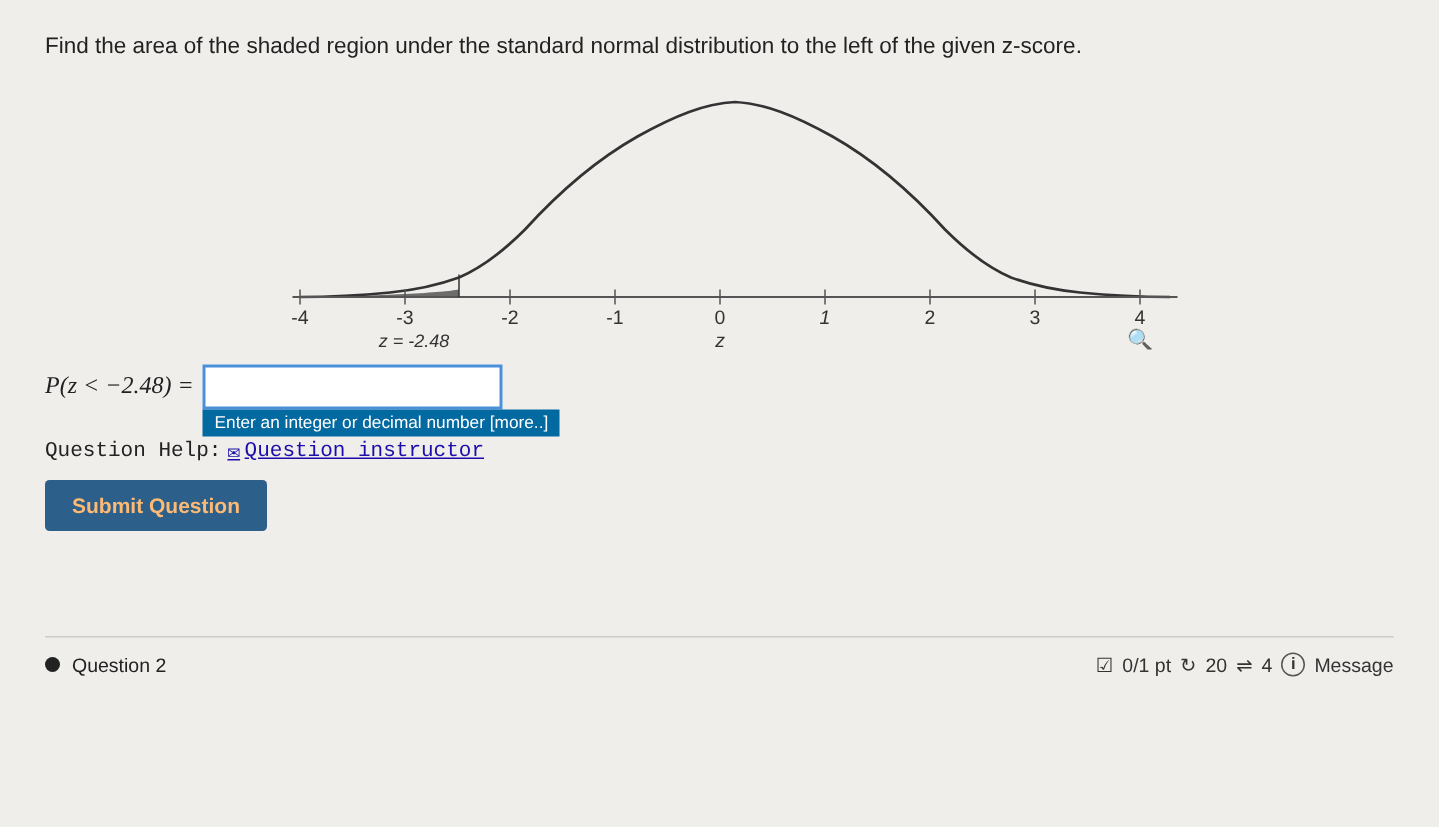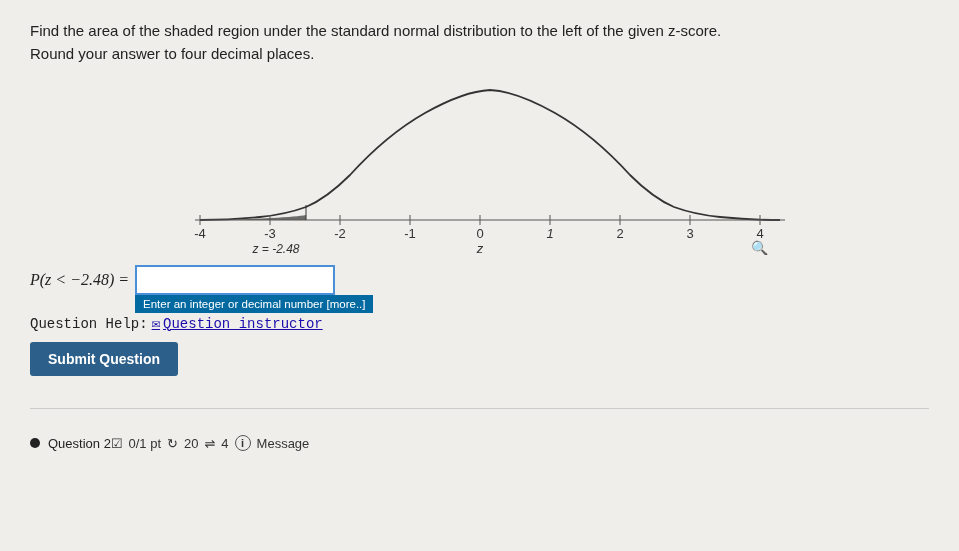--- a/index.html
+++ b/index.html
@@ -86,38 +86,38 @@
     .help-link {
       color: #1a0dab;
       text-decoration: underline;
       cursor: pointer;
       display: flex;
       align-items: center;
       gap: 3px;
     }
     .submit-btn {
       background: #2c5f8a;
-      color: #ffffff;
+      color: #fdba74;
       border: none;
       padding: 9px 18px;
       font-size: 14px;
       font-family: Arial, sans-serif;
       font-weight: bold;
       cursor: pointer;
       border-radius: 3px;
       margin-top: 10px;
       width: fit-content;
     }
     .bottom-bar {
       margin-top: auto;
       border-top: 1px solid #ccc;
-      padding-top: 26px;
-      display: flex;
-      align-items: center;
-      justify-content: flex-start;
+      padding-top: 10px;
+      display: flex;
+      align-items: center;
+      justify-content: space-between;
       font-family: Arial, sans-serif;
       font-size: 13px;
     }
     .question-dot {
       display: flex;
       align-items: center;
       gap: 8px;
     }
     .dot {
       width: 10px;
@@ -148,21 +148,20 @@
       font-family: Arial, sans-serif;
     }
   </style>
 </head>
 <body>
 
 <div class="page">
 
   <div class="question-text">
     <span>Find the area of the shaded region under the standard normal distribution to the left of the given z-score.</span><br>
-    <span>Round your answer to four decimal places.</span>
   </div>
 
   <div class="graph-area">
     <svg width="620" height="180">
 
       <defs>
         <clipPath id="leftClip">
           <rect x="30" y="0" width="106" height="180"></rect>
         </clipPath>
       </defs>

